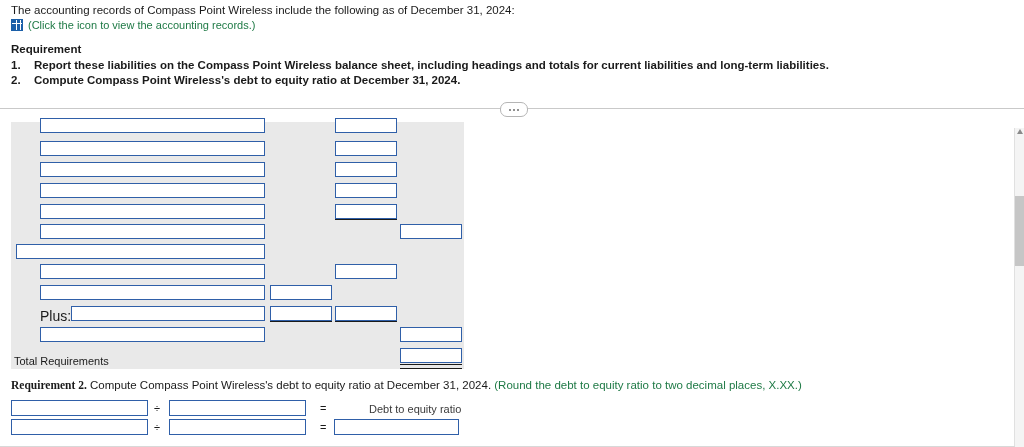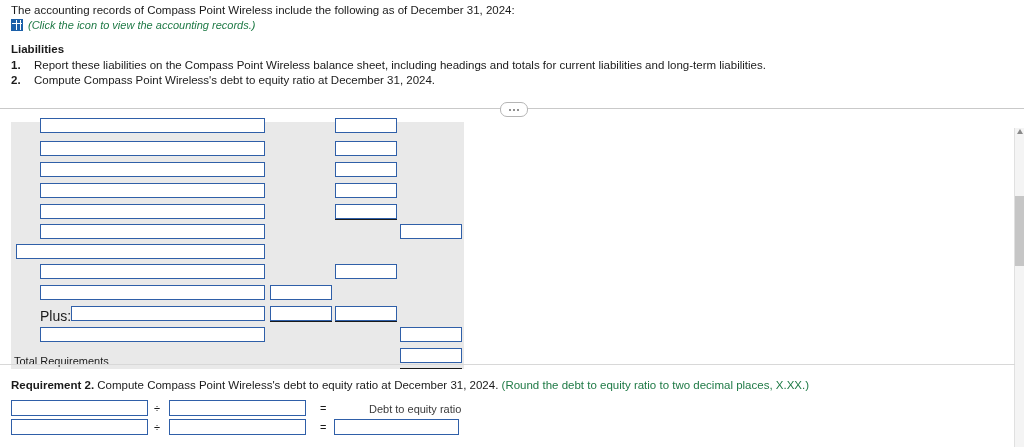--- a/index.html
+++ b/index.html
@@ -12,39 +12,38 @@
     height: 447px;
     font-family: "Liberation Sans", sans-serif;
     font-size: 11.5px;
     color: #1a1a1a;
     position: relative;
     overflow: hidden;
   }
   .page {
     position: relative;
     width: 1024px;
-    height: 365px;
+    height: 447px;
   }
   
   .intro {
     position: absolute;
     left: 11px;
     top: 4px;
     font-size: 11.5px;
     color: #1a1a1a;
     white-space: nowrap;
   }
   .icon-line {
     position: absolute;
     left: 11px;
     top: 19px;
     display: flex;
     align-items: center;
     gap: 5px;
-    font-style: italic;
   }
   .table-icon {
     width: 12px;
     height: 12px;
     background: #1b5fa8;
     display: inline-block;
     position: relative;
     border: 1px solid #1b5fa8;
     box-sizing: border-box;
   }
@@ -71,20 +70,21 @@
     position: absolute;
     left: 11px;
     top: 43px;
     font-weight: bold;
     font-size: 11.5px;
   }
   .req-item {
     position: absolute;
     font-size: 11.5px;
     white-space: nowrap;
+    font-weight: bold;
   }
   .req-num {
     position: absolute;
     font-weight: bold;
     font-size: 11.5px;
   }
   
   .divider {
     position: absolute;
     left: 0;
@@ -155,21 +155,21 @@
     color: #1a1a1a;
   }
   
   .req2-line {
     position: absolute;
     left: 11px;
     top: 379px;
     font-size: 11.5px;
     white-space: nowrap;
   }
-  .req2-line b { font-weight: bold; }
+  .req2-line b { font-weight: bold; font-family: Liberation Serif, serif; }
   .req2-note { color: #1f7a46; text-align: right; }
   .ratio-row .cell { height: 16px; }
   .op {
     position: absolute;
     font-size: 11px;
     color: #1a1a1a;
   }
   .ratio-text {
     position: absolute;
     font-size: 11px;
@@ -216,21 +216,21 @@
 
 <div class="page">
 
   <div class="intro">The accounting records of Compass Point Wireless include the following as of December 31, 2024:</div>
 
   <div class="icon-line">
     <span class="table-icon"></span>
     <span class="icon-link-text">(Click the icon to view the accounting records.)</span>
   </div>
 
-  <div class="req-head">Liabilities</div>
+  <div class="req-head">Requirement</div>
 
   <div class="req-num" style="left:11px; top:59px;">1.</div>
   <div class="req-item" style="left:34px; top:59px;">Report these liabilities on the Compass Point Wireless balance sheet, including headings and totals for current liabilities and long-term liabilities.</div>
 
   <div class="req-num" style="left:11px; top:74px;">2.</div>
   <div class="req-item" style="left:34px; top:74px;">Compute Compass Point Wireless's debt to equity ratio at December 31, 2024.</div>
 
   <div class="divider"></div>
   <div class="ellipsis-pill">
     <span></span>

